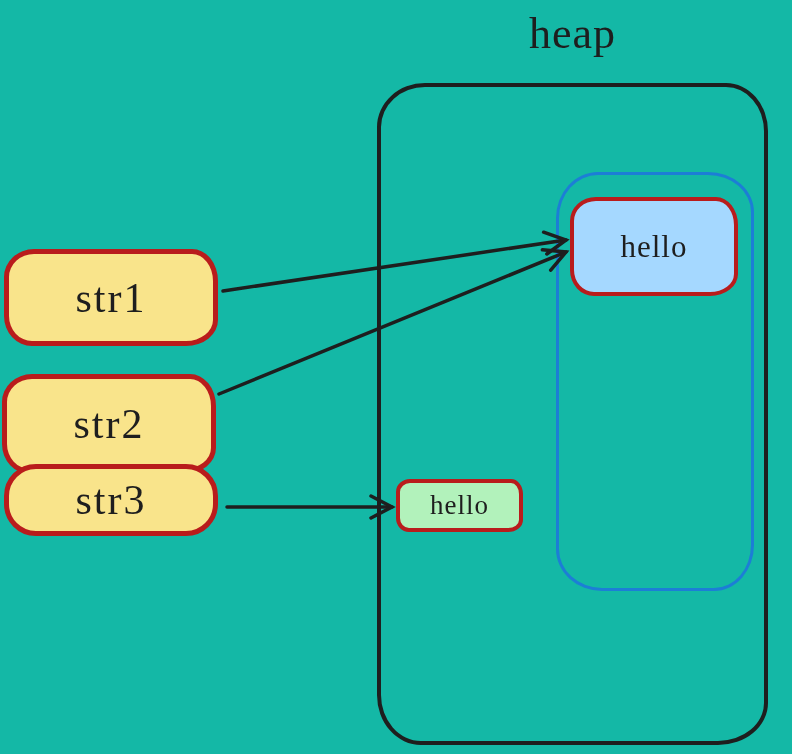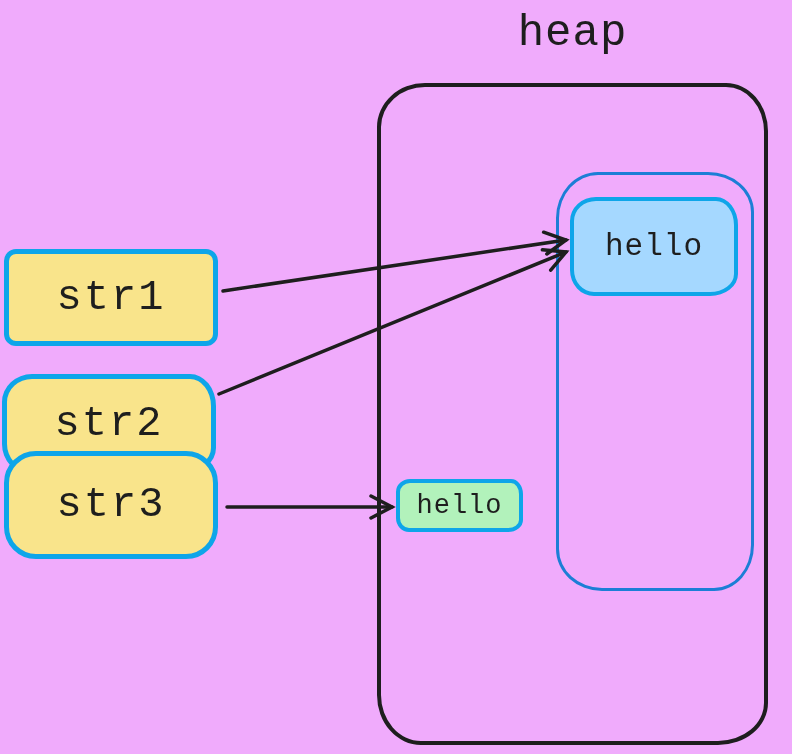--- a/index.html
+++ b/index.html
@@ -1,21 +1,21 @@
 <!DOCTYPE html>
 <html><head>
 <meta charset="utf-8">
 <style>
   html, body { margin: 0; padding: 0; background: #ffffff; }
   #canvas {
     position: relative;
     width: 792px;
     height: 754px;
-    background: #f0abfc;
-    font-family: Liberation Mono, monospace;
+    background: #14b8a6;
+    font-family: Liberation Serif, serif;
     color: #1e1e1e;
     overflow: hidden;
   }
   .abs { position: absolute; }
 
   
   #heap-title {
     left: 377px; top: 8px; width: 391px;
     text-align: center;
     font-size: 44px;
@@ -47,35 +47,35 @@
     font-size: 24px;
     letter-spacing: 0.5px;
   }
 
   
   .node {
     display: flex;
     align-items: center;
     justify-content: center;
     box-sizing: border-box;
-    border: 4px solid #0ea5e9;
+    border: 4px solid #b91c1c;
     background: #f9e48b;
     text-align: right;
   }
   .var-box {
     width: 214px; height: 97px;
     border-width: 5px;
     border-radius: 30px 26px 32px 28px / 28px 32px 26px 30px;
     font-size: 42px;
     font-weight: 500;
     letter-spacing: 2px;
   }
-  #str1-box { left: 4px;  top: 249px; border-radius: 12px; }
+  #str1-box { left: 4px;  top: 249px; }
   #str2-box { left: 2px;  top: 355px; height: 100px; margin-top: 19px; }
-  #str3-box { left: 4px;  top: 451px; height: 108px; border-radius: 32px; }
+  #str3-box { left: 4px;  top: 464px; height: 72px; border-radius: 32px; }
 
   #pool-hello-box {
     left: 570px; top: 197px;
     width: 168px; height: 99px;
     background: #a5d8ff;
     border-radius: 26px 22px 28px 24px / 24px 28px 22px 26px;
     font-size: 31px;
     letter-spacing: 1px;
   }
   #heap-hello-box {

